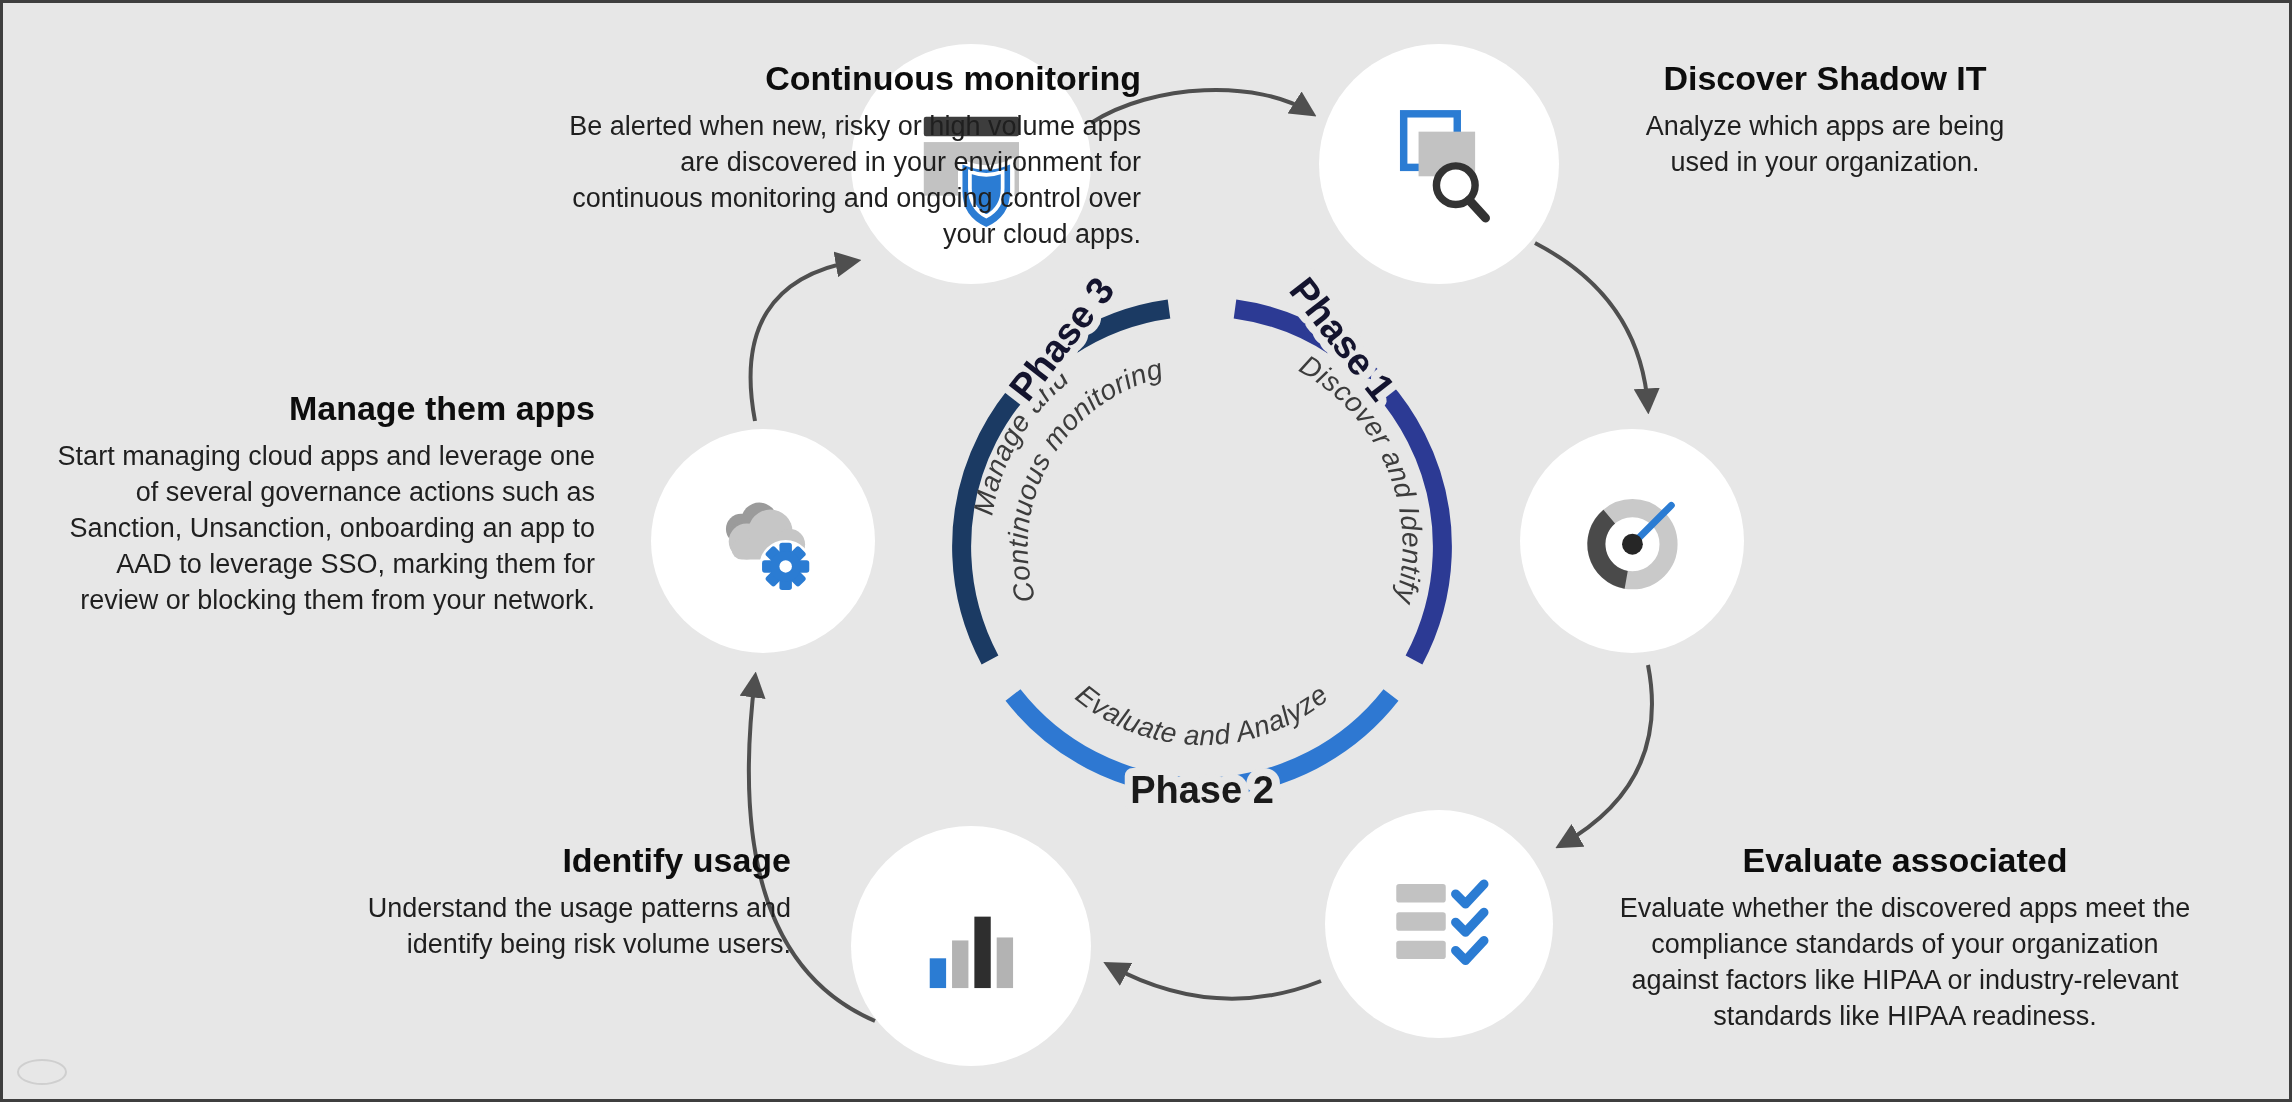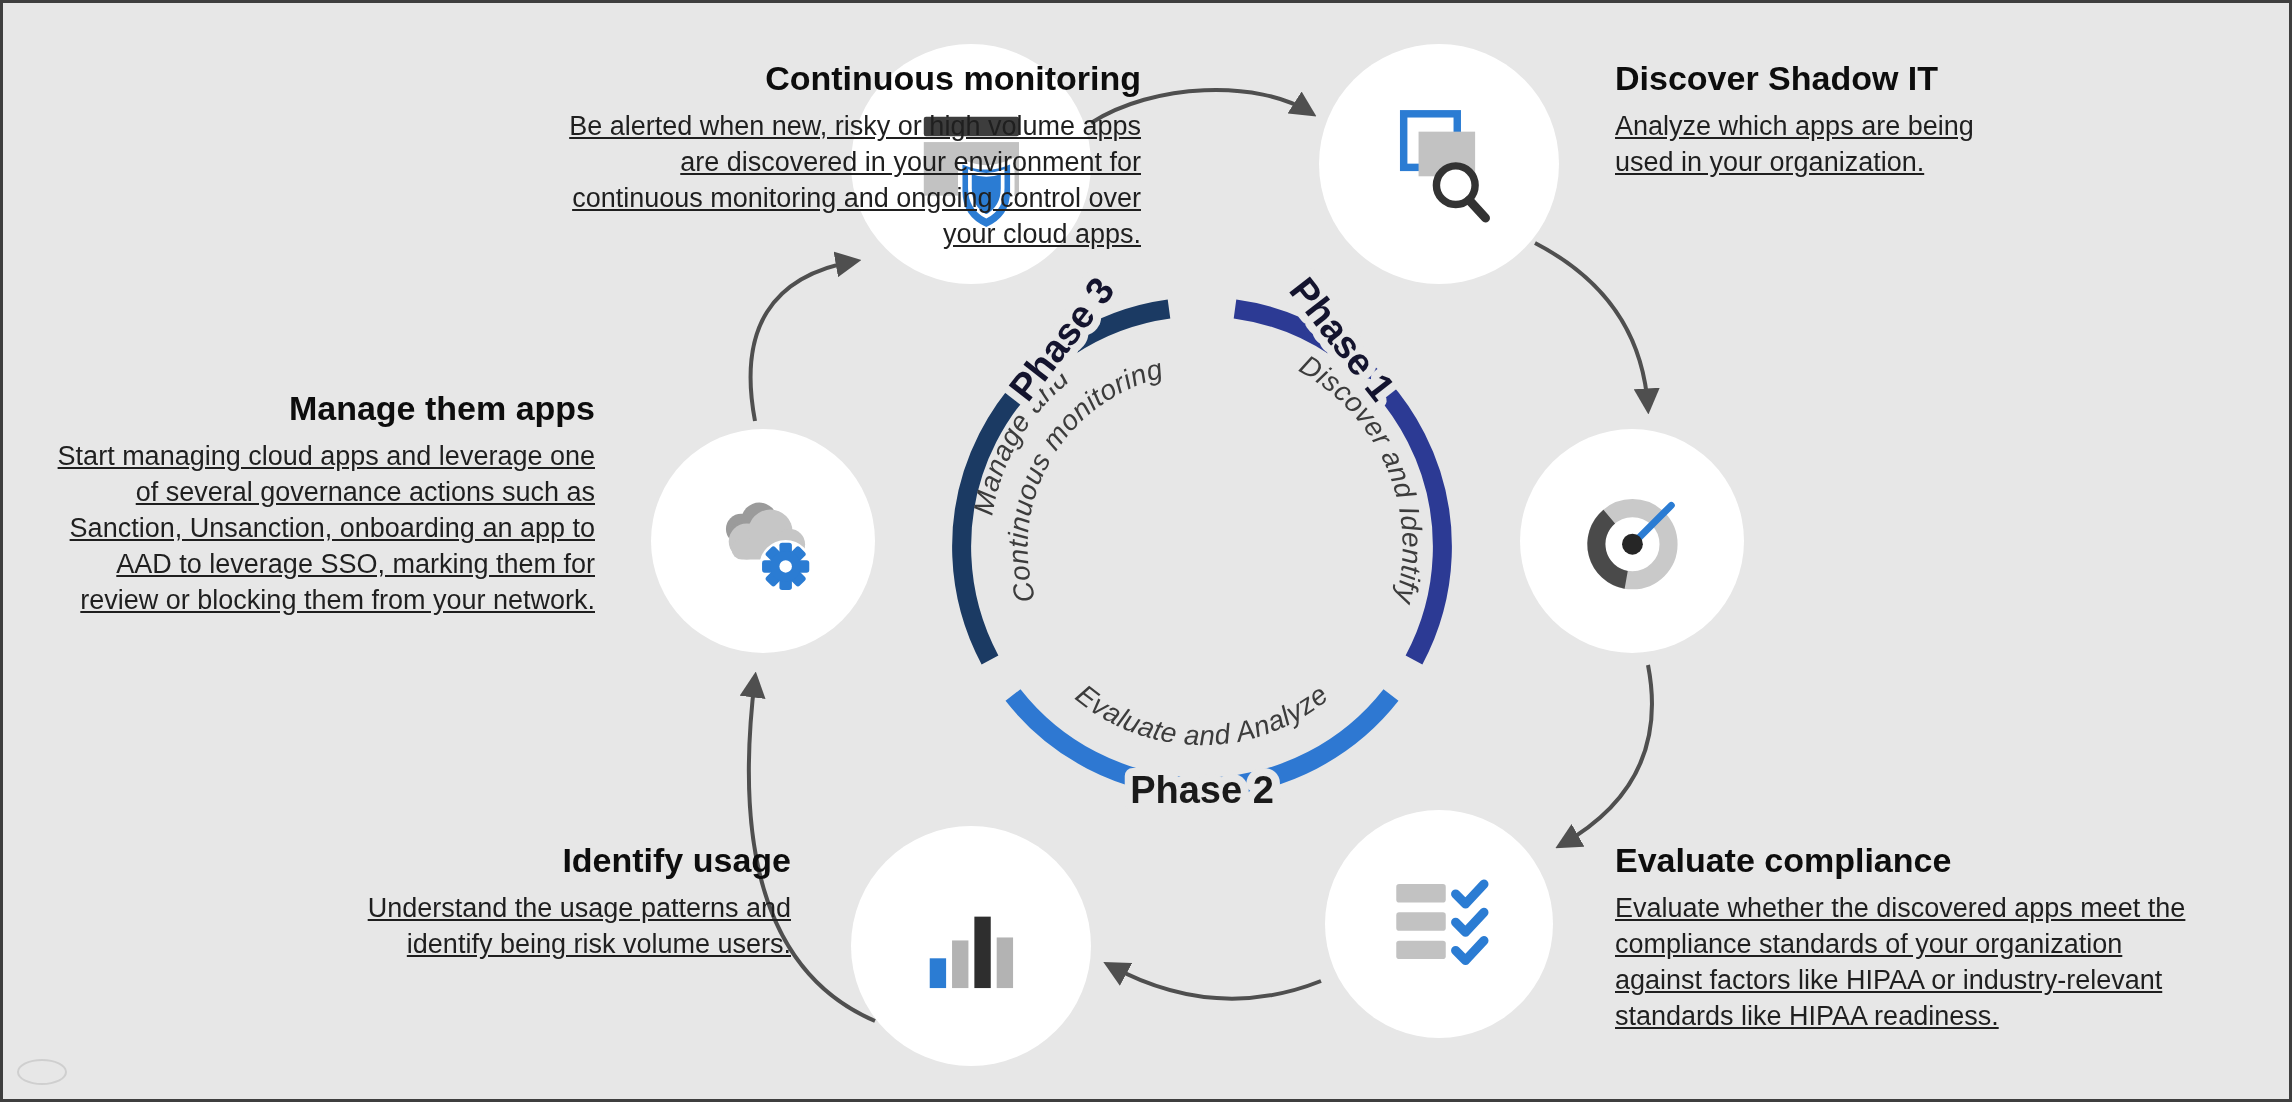--- a/index.html
+++ b/index.html
@@ -13,24 +13,24 @@
     font-family:"Liberation Sans", sans-serif;
   }
   svg.base{position:absolute;left:0;top:0;}
   .node{
     position:absolute;
     background:#ffffff;
     border-radius:50%;
     display:flex;align-items:center;justify-content:center;
   }
   .node svg{width:62%;height:62%;}
-  .txt{position:absolute;font-size:27px;color:#1f1f1f;line-height:1.33;}
+  .txt{position:absolute;font-size:27px;color:#1f1f1f;line-height:1.33;text-align:center;}
   .txt h2{font-size:34px;font-weight:bold;color:#0d0d0d;margin:0 0 12px 0;line-height:1.12;}
   .txt.right{text-align:right;}
-  .txt p{margin:0;text-decoration:underline;}
+  .txt p{margin:0;}
   #t-identify h2{max-width:345px;}
   .ring-caption{font-family:"Liberation Sans",sans-serif;font-style:italic;font-size:28px;fill:#3c3c3c;letter-spacing:0.4px;}
   .phase-label{font-family:"Liberation Sans",sans-serif;font-weight:bold;font-size:38px;paint-order:stroke;stroke:#e7e7e7;stroke-width:16px;stroke-linejoin:round;}
   .phase-dark{fill:#14142e;}
   .phase-mid{fill:#1a1a1a;}
   .corner-ellipse{
     position:absolute;left:14px;top:1056px;width:46px;height:22px;
     border:2px solid #cfcfcf;border-radius:50%;
   }
 </style>
@@ -156,21 +156,21 @@
     <p>Be alerted when new, risky or high volume apps are discovered in your environment for continuous monitoring and ongoing control over your cloud apps.</p>
   </div>
 
   <div class="txt" id="t-discover" style="left:1612px;top:56px;width:420px">
     <h2>Discover Shadow IT</h2>
     <p>Analyze which apps are being used in your organization.</p>
   </div>
 
 
   <div class="txt" id="t-evaluate" style="left:1612px;top:838px;width:580px">
-    <h2>Evaluate compliance</h2>
+    <h2>Evaluate associated</h2>
     <p>Evaluate whether the discovered apps meet the compliance standards of your organization against factors like HIPAA or industry-relevant standards like HIPAA readiness.</p>
   </div>
 
   <div class="txt right" id="t-analyze" style="left:308px;top:838px;width:480px">
     <h2>Identify usage</h2>
     <p>Understand the usage patterns and identify being risk volume users.</p>
   </div>
 
   <div class="txt right" id="t-manage" style="left:32px;top:386px;width:560px">
     <h2>Manage them apps</h2>

